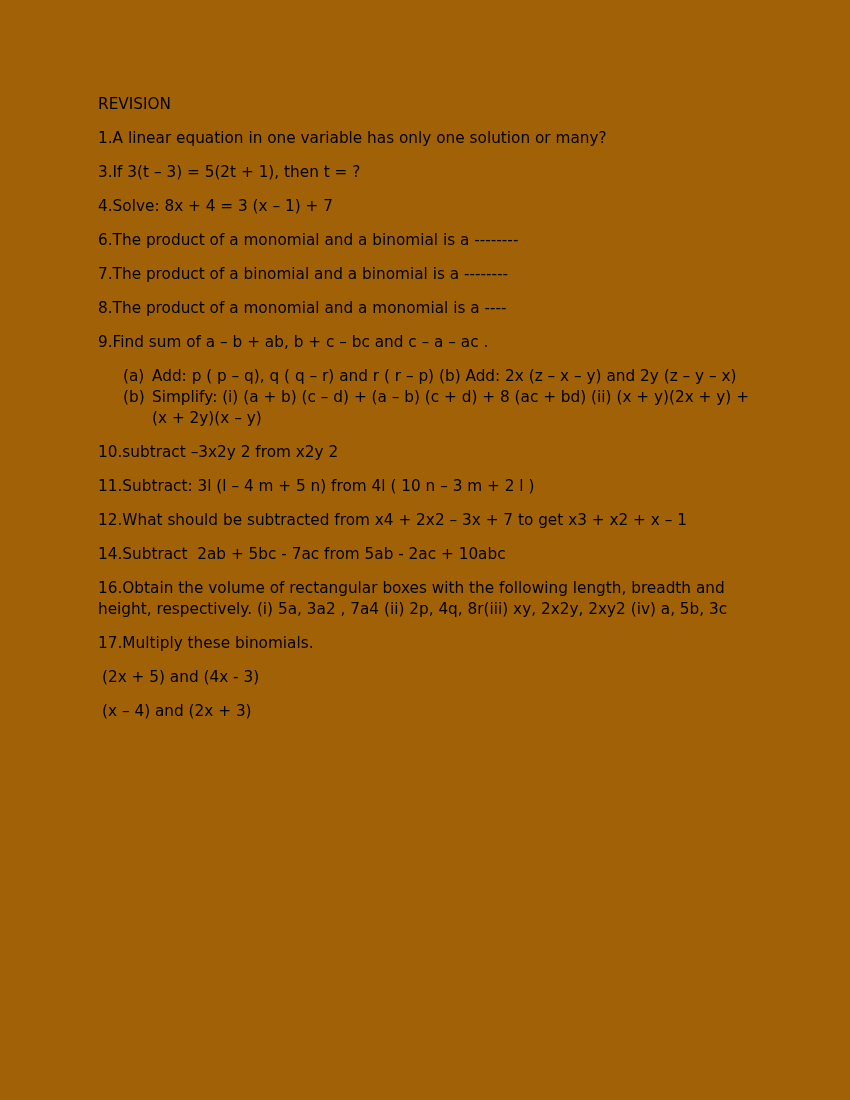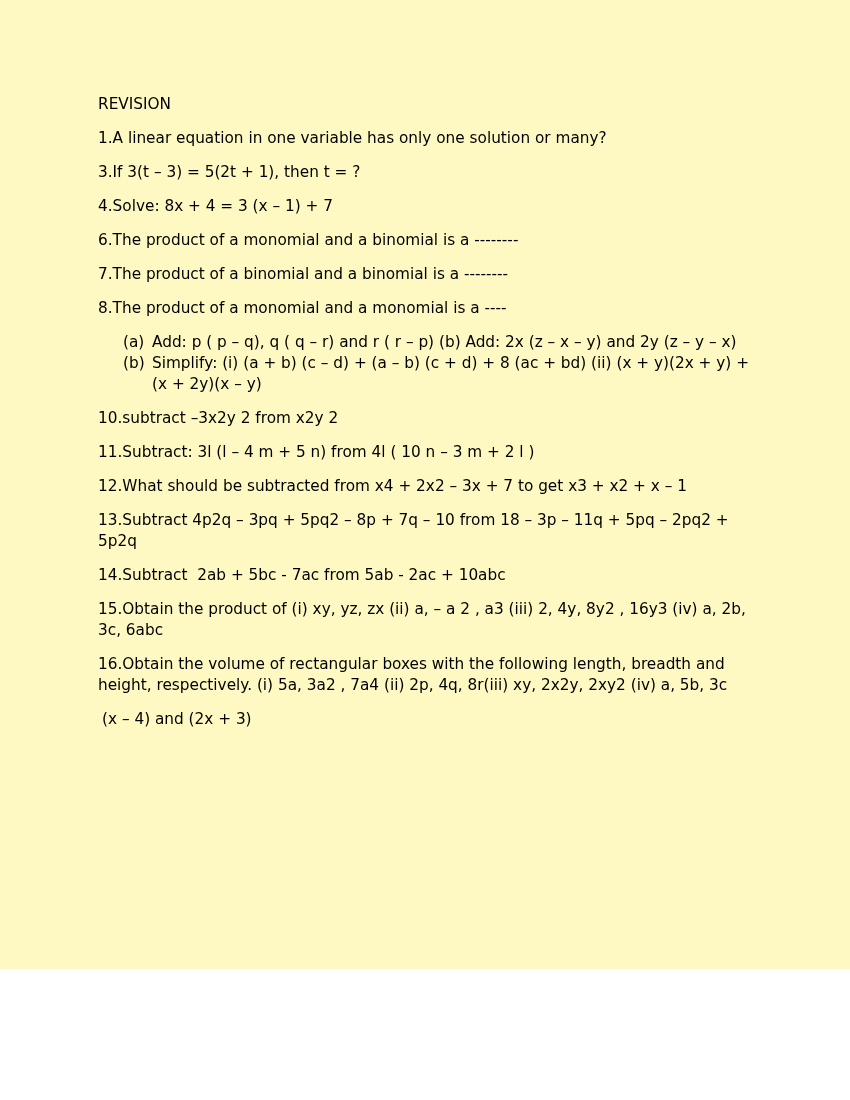--- a/index.html
+++ b/index.html
@@ -10,22 +10,22 @@
   body {
     width: 850px;
     height: 1100px;
     font-family: "DejaVu Sans", "Liberation Sans", sans-serif;
     color: #000000;
     -webkit-font-smoothing: antialiased;
   }
   .page {
     position: relative;
     width: 850px;
-    height: 969px;
-    background: #fef9c3;
+    height: 1100px;
+    background: #a16207;
     box-sizing: border-box;
   }
   .doc-body {
     position: absolute;
     left: 98px;
     top: 94px;
     width: 654px;
   }
   .para {
     font-size: 15.3px;
@@ -69,36 +69,37 @@
   <div class="doc-body">
 
     <p class="para">REVISION</p>
 
     <p class="para">1.A linear equation in one variable has only one solution or many?</p>
     <p class="para">3.If 3(t – 3) = 5(2t + 1), then t = ?</p>
     <p class="para">4.Solve: 8x + 4 = 3 (x – 1) + 7</p>
     <p class="para">6.The product of a monomial and a binomial is a --------</p>
     <p class="para">7.The product of a binomial and a binomial is a --------</p>
     <p class="para">8.The product of a monomial and a monomial is a ----</p>
+    <p class="para">9.Find sum of a – b + ab, b + c – bc and c – a – ac .</p>
 
     <div class="sublist">
       <div class="sub-item">
         <span class="sub-marker">(a)</span>
         <span class="sub-text">Add: p ( p – q), q ( q – r) and r ( r – p) (b) Add: 2x (z – x – y) and 2y (z – y – x)</span>
       </div>
       <div class="sub-item">
         <span class="sub-marker">(b)</span>
         <span class="sub-text">Simplify: (i) (a + b) (c – d) + (a – b) (c + d) + 8 (ac + bd) (ii) (x + y)(2x + y) + (x + 2y)(x – y)</span>
       </div>
     </div>
 
     <p class="para">10.subtract –3x2y 2 from x2y 2</p>
     <p class="para">11.Subtract: 3l (l – 4 m + 5 n) from 4l ( 10 n – 3 m + 2 l )</p>
     <p class="para">12.What should be subtracted from x4 + 2x2 – 3x + 7 to get x3 + x2 + x – 1</p>
-    <p class="para">13.Subtract 4p2q – 3pq + 5pq2 – 8p + 7q – 10 from 18 – 3p – 11q + 5pq – 2pq2 + 5p2q</p>
     <p class="para">14.Subtract  2ab + 5bc - 7ac from 5ab - 2ac + 10abc</p>
-    <p class="para">15.Obtain the product of (i) xy, yz, zx (ii) a, – a 2 , a3 (iii) 2, 4y, 8y2 , 16y3 (iv) a, 2b, 3c, 6abc</p>
     <p class="para">16.Obtain the volume of rectangular boxes with the following length, breadth and height, respectively. (i) 5a, 3a2 , 7a4 (ii) 2p, 4q, 8r(iii) xy, 2x2y, 2xy2 (iv) a, 5b, 3c</p>
+    <p class="para">17.Multiply these binomials.</p>
 
+    <p class="para indent-line">(2x + 5) and (4x - 3)</p>
     <p class="para indent-line">(x – 4) and (2x + 3)</p>
 
   </div>
 </div>
 
 </body></html>

